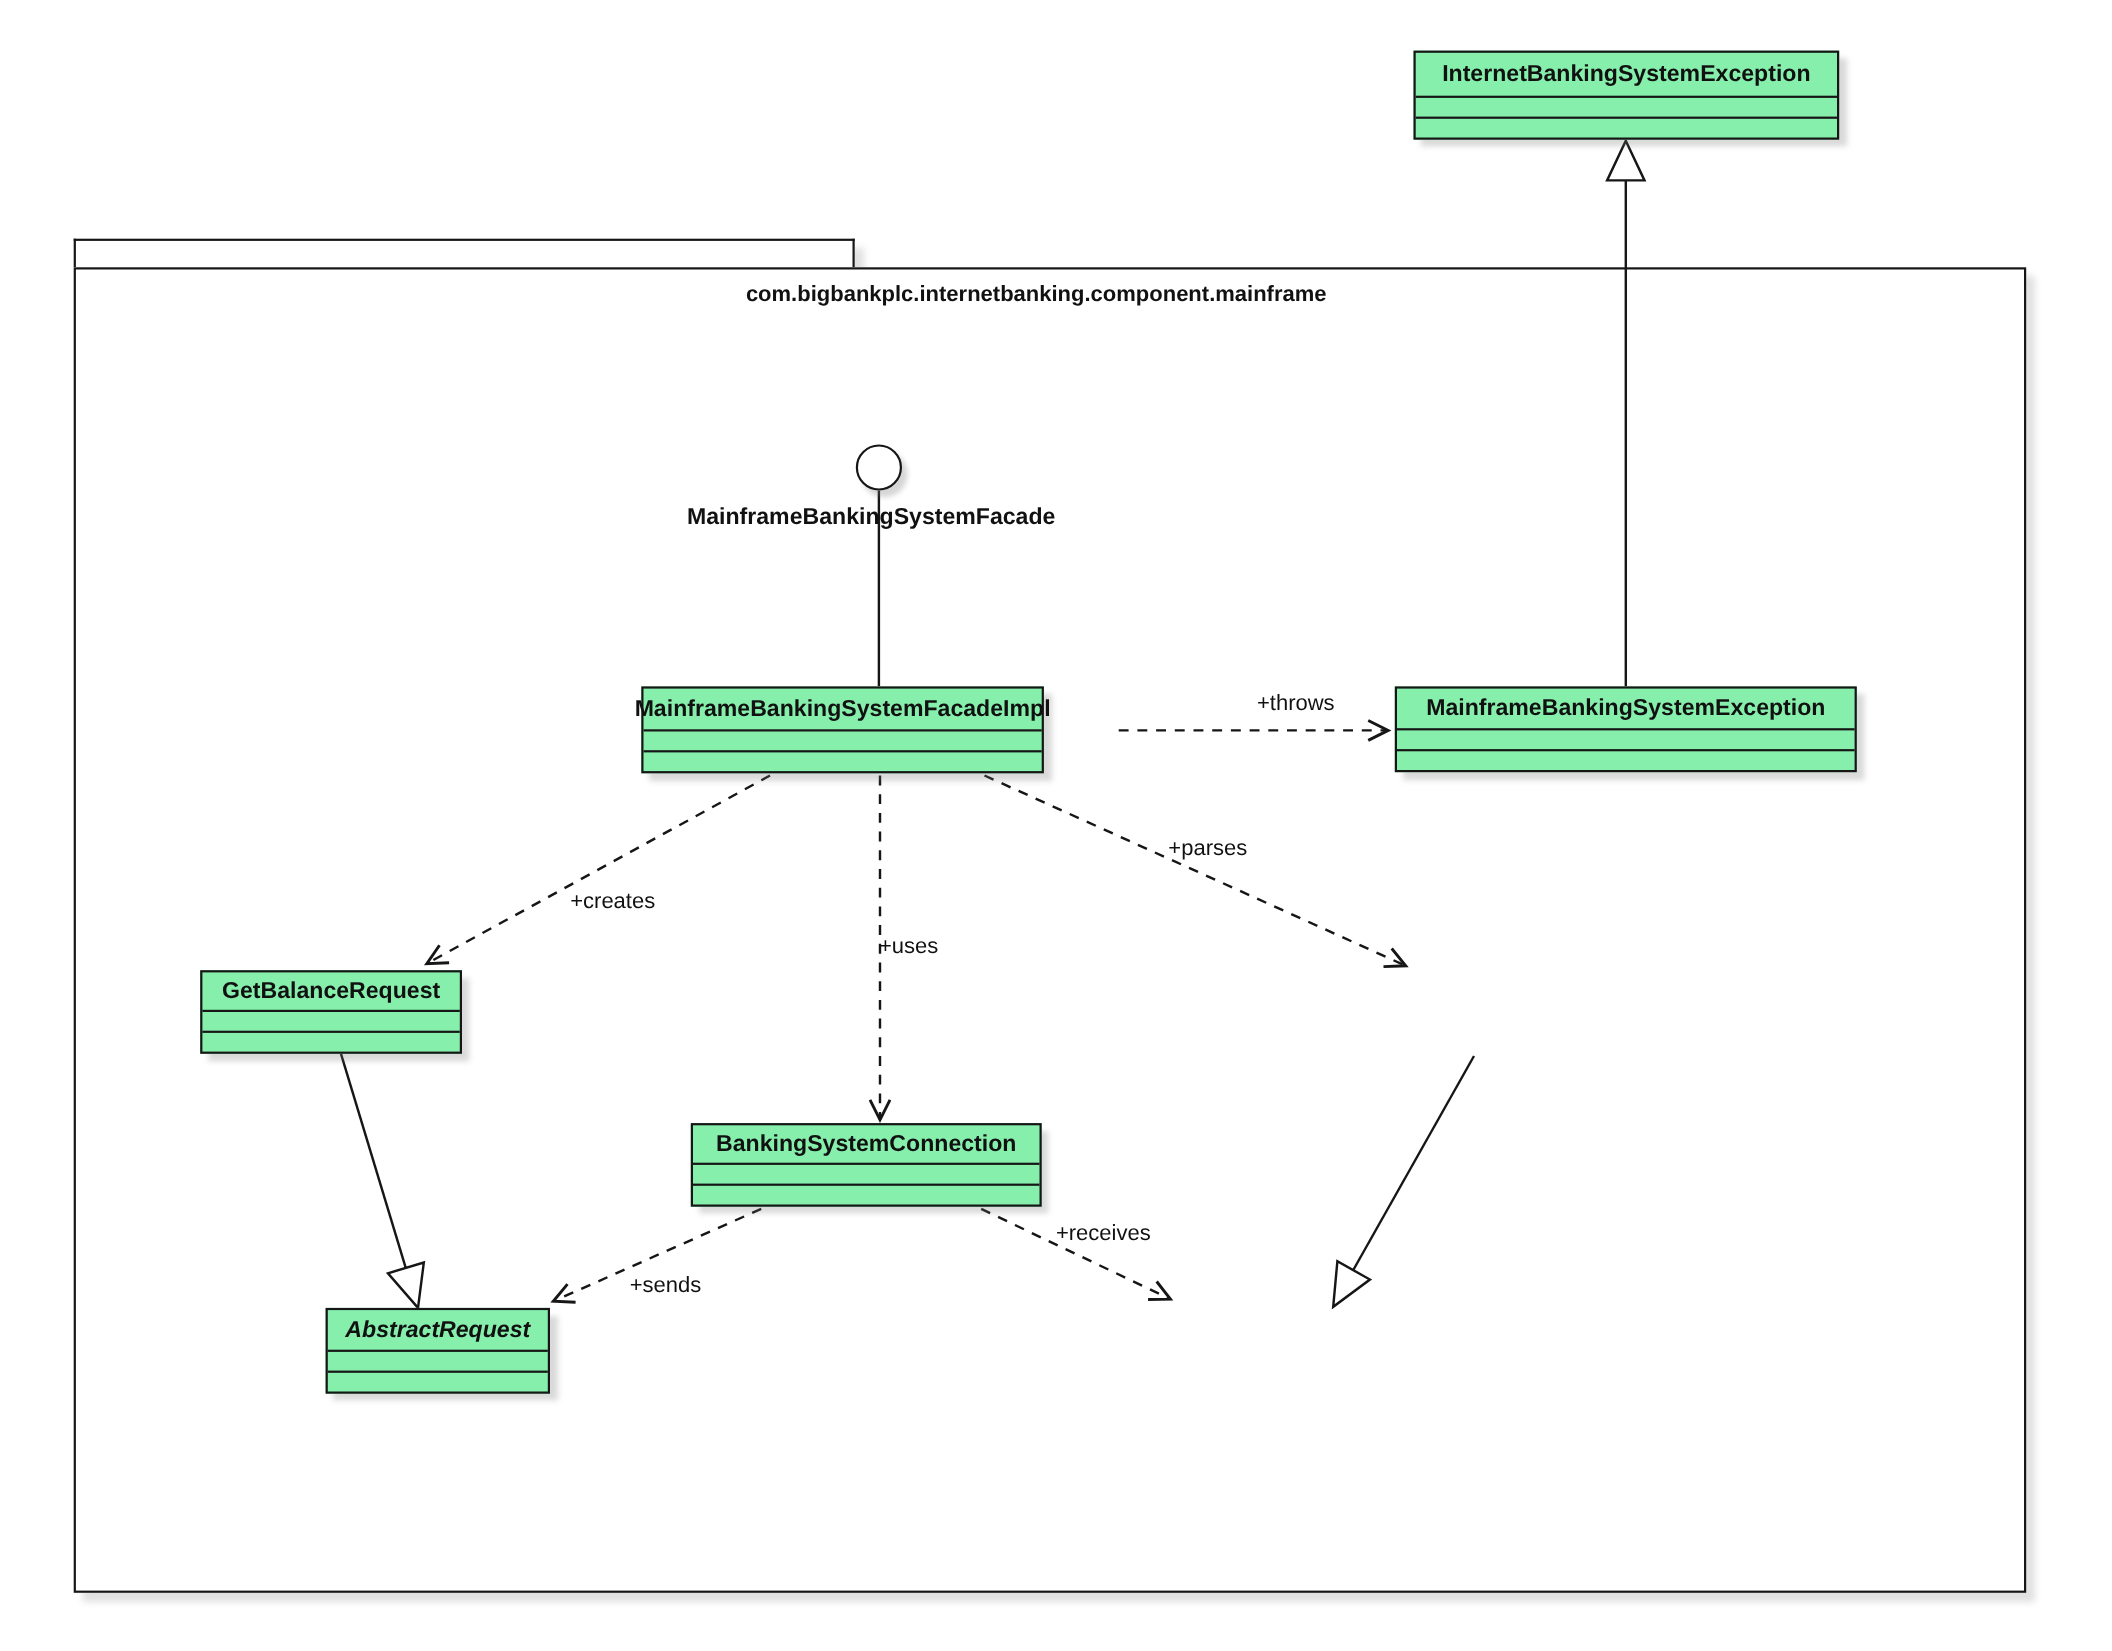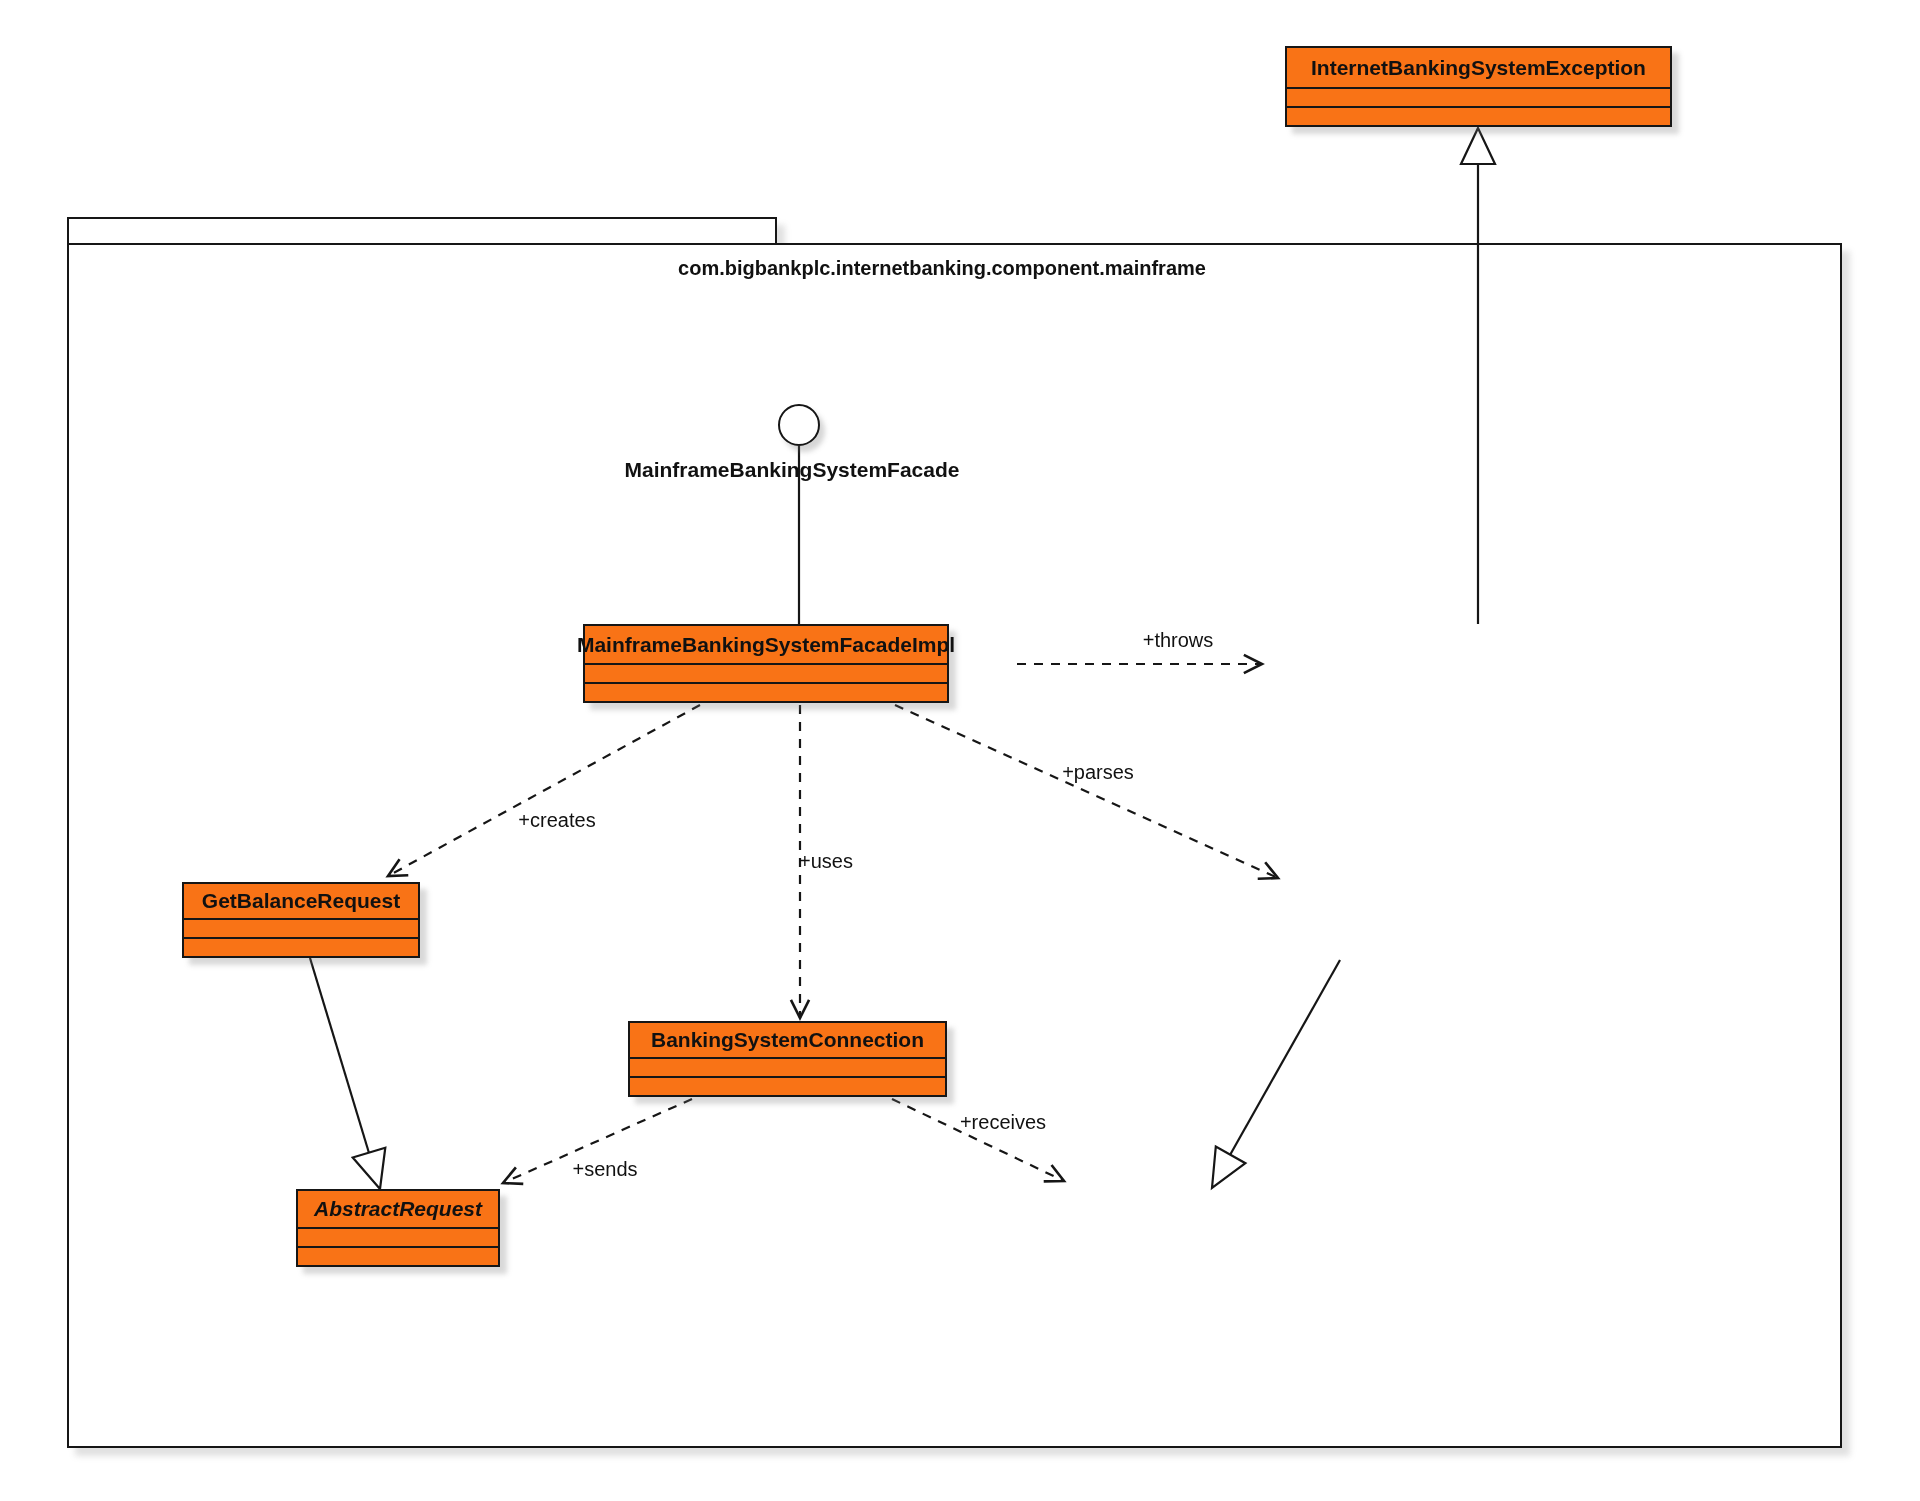--- a/index.html
+++ b/index.html
@@ -17,21 +17,21 @@
     position:absolute;left:67px;top:243px;width:1775px;height:1205px;
     background:#ffffff;border:2px solid #161616;box-sizing:border-box;
     box-shadow:8px 8px 6px rgba(120,120,120,0.22);
   }
   .pkg-title{
     position:absolute;left:942px;top:268px;transform:translate(-50%,-50%);
     font-size:20px;font-weight:bold;white-space:nowrap;z-index:4;
   }
   
   .cls{
-    position:absolute;background:#f97316;border:2px solid #161616;box-sizing:border-box;
+    position:absolute;background:#86efac;border:2px solid #161616;box-sizing:border-box;
     display:flex;flex-direction:column;z-index:4;
     box-shadow:7px 7px 5px rgba(120,120,120,0.28);
   }
   .cls .name{
     flex:1;display:flex;align-items:center;justify-content:center;
     font-size:21px;font-weight:bold;white-space:nowrap;padding:0 8px;
   }
   .cls .row{height:17px;border-top:2px solid #161616;}
   .cls.abstract .name{font-style:italic;}
   
@@ -99,20 +99,25 @@
     <div class="row"></div>
     <div class="row"></div>
   </div>
 
   <div class="cls" style="left:583px;top:624px;width:366px;height:79px">
     <div class="name">MainframeBankingSystemFacadeImpl</div>
     <div class="row"></div>
     <div class="row"></div>
   </div>
 
+  <div class="cls" style="left:1268px;top:624px;width:420px;height:78px">
+    <div class="name">MainframeBankingSystemException</div>
+    <div class="row"></div>
+    <div class="row"></div>
+  </div>
 
   <div class="cls" style="left:182px;top:882px;width:238px;height:76px">
     <div class="name">GetBalanceRequest</div>
     <div class="row"></div>
     <div class="row"></div>
   </div>
 
 
   <div class="cls" style="left:628px;top:1021px;width:319px;height:76px">
     <div class="name">BankingSystemConnection</div>

